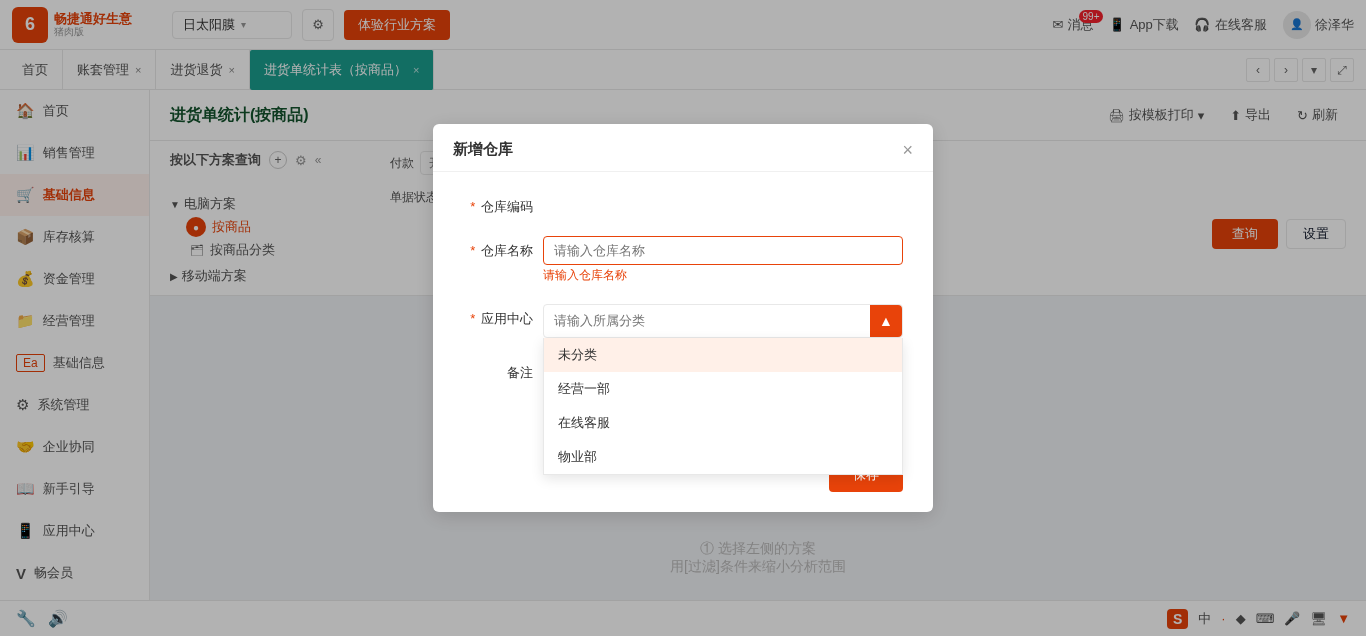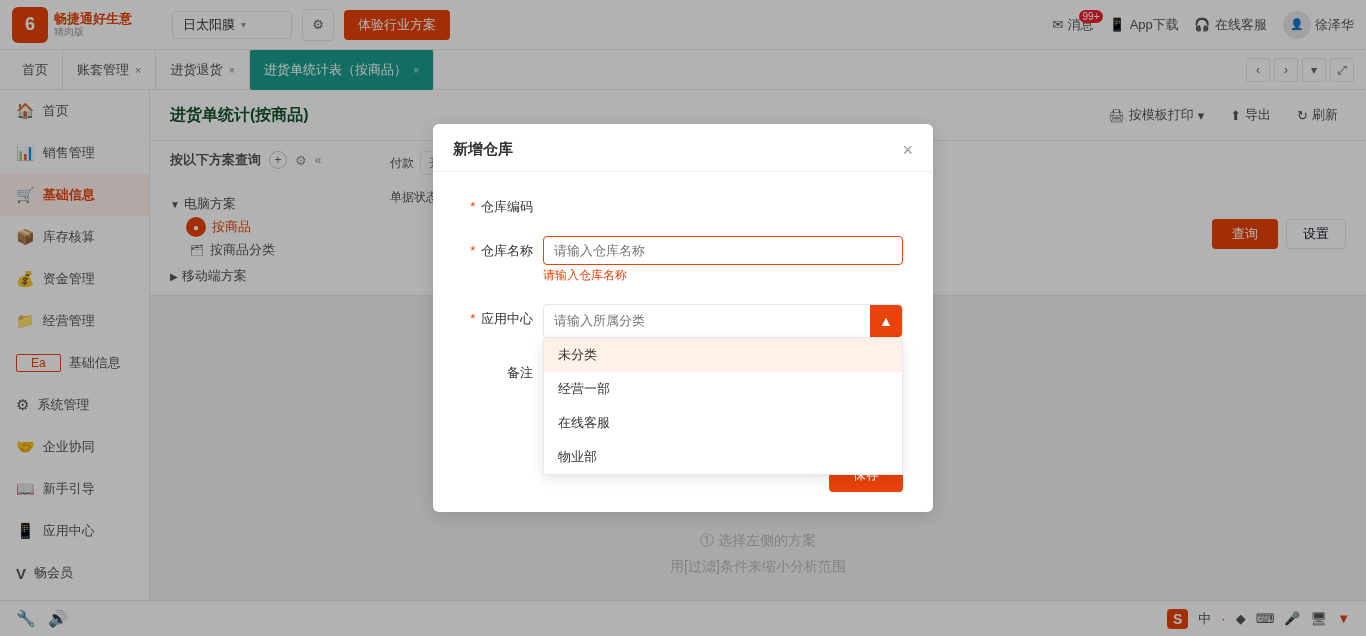--- a/index.html
+++ b/index.html
@@ -142,21 +142,21 @@
       border: 1px solid #e8e8e8; border-radius: 4px; padding: 4px 8px;
       font-size: 12px; color: #333; width: 120px; outline: none;
       background: #fff; appearance: none; cursor: pointer;
     }
     .dots-btn { color: #999; cursor: pointer; font-size: 16px; }
 
     
     .bg-tip {
       position: absolute; bottom: 60px; left: 50%; transform: translateX(-50%);
       text-align: center; color: #bbb; font-size: 14px;
-      display: flex; flex-direction: column; align-items: center; gap: 8px;
+      display: flex; flex-direction: column; align-items: center; 
     }
 
     
     .overlay {
       position: fixed; top: 0; left: 0; width: 100%; height: 100%;
       background: rgba(0,0,0,0.3); z-index: 100;
     }
 
     
     .modal {
@@ -334,21 +334,21 @@
     </div>
     <div class="sidebar-item">
       <span class="sidebar-icon">💰</span>
       <span>资金管理</span>
     </div>
     <div class="sidebar-item">
       <span class="sidebar-icon">📁</span>
       <span>经营管理</span>
     </div>
     <div class="sidebar-item">
-      <span class="sidebar-icon" style="font-style:normal;font-size:12px;border:1px solid #e8430a;border-radius:2px;color:#e8430a;padding:1px 14px;">Ea</span>
+      <span class="sidebar-icon" style="font-style:normal;font-size:12px;border:1px solid #e8430a;border-radius:2px;color:#e8430a;padding:1px 6px;">Ea</span>
       <span>基础信息</span>
     </div>
     <div class="sidebar-item">
       <span class="sidebar-icon">⚙</span>
       <span>系统管理</span>
     </div>
     <div class="sidebar-item">
       <span class="sidebar-icon">🤝</span>
       <span>企业协同</span>
     </div>

